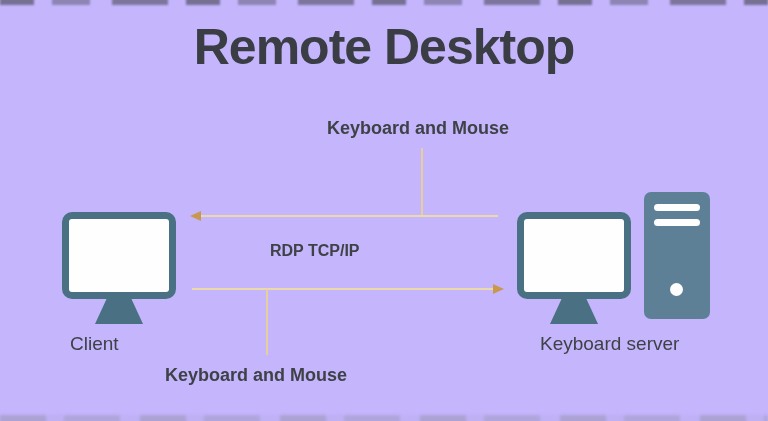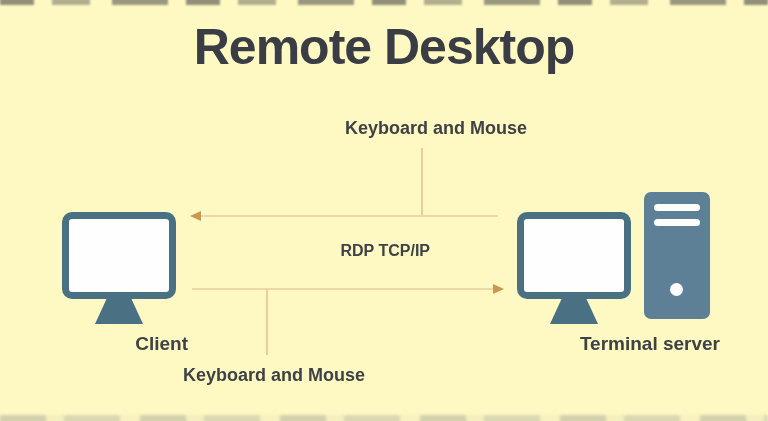--- a/index.html
+++ b/index.html
@@ -3,21 +3,21 @@
 <meta charset="utf-8">
 <style>
   html,body{margin:0;padding:0;}
   body{
     font-family:"Liberation Sans","DejaVu Sans",sans-serif;
     background:#ffffff;
   }
   .stage{
     position:relative;
     width:768px;height:421px;
-    background:#fef9c3;
+    background:#c4b5fd;
     overflow:hidden;
   }
 
   
   .crop-strip{position:absolute;left:0;right:0;pointer-events:none;}
   .crop-strip.top{
     top:-3px;height:8px;
     background:repeating-linear-gradient(90deg,
       rgba(55,55,60,.55) 0 34px, rgba(55,55,60,0) 34px 52px,
       rgba(55,55,60,.38) 52px 90px, rgba(55,55,60,0) 90px 112px,
@@ -34,32 +34,32 @@
 
   .title{
     position:absolute;left:0;right:0;top:18px;
     text-align:center;
     font-size:50px;font-weight:700;letter-spacing:-1px;
     color:#3a3d43;
   }
 
   .link-label{
     position:absolute;
-    text-align:right;
+    text-align:left;
     font-size:18px;font-weight:700;
     color:#3e4246;
   }
   .label-kb-top{left:327px;top:118px;width:200px;}
   .label-rdp{left:270px;top:242px;width:160px;font-size:16px;}
   .label-kb-bottom{left:165px;top:365px;width:200px;}
 
   .device-label{
     position:absolute;
-    text-align:right;
-    font-size:19px;font-weight:700;
+    text-align:left;
+    font-size:19px;font-weight:400;
     color:#3e4246;
   }
   .label-client{left:70px;top:333px;width:118px;}
   .label-server{left:540px;top:333px;width:180px;}
 
   
   .h-line{position:absolute;height:2px;background:#ecd9a8;}
   .v-line{position:absolute;width:2px;background:#e6cf9c;}
   .line-top{left:200px;top:215px;width:298px;}
   .line-bottom{left:192px;top:288px;width:302px;}
@@ -147,15 +147,15 @@
   <div class="stand client"></div>
   <div class="device-label label-client">Client</div>
 
   <div class="monitor server"></div>
   <div class="stand server"></div>
   <div class="tower">
     <div class="slot s1"></div>
     <div class="slot s2"></div>
     <div class="power"></div>
   </div>
-  <div class="device-label label-server">Terminal server</div>
+  <div class="device-label label-server">Keyboard server</div>
 
 </div>
 
 </body></html>

